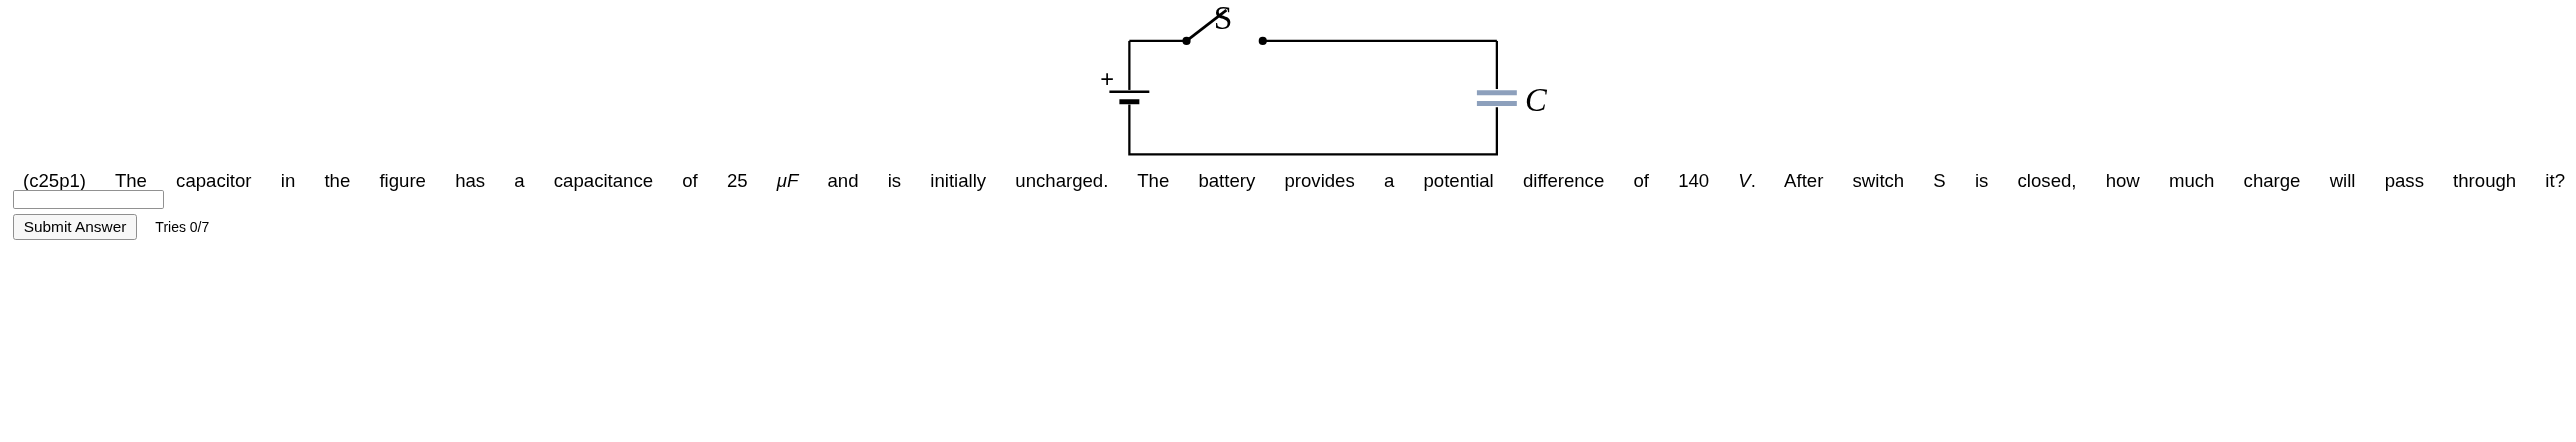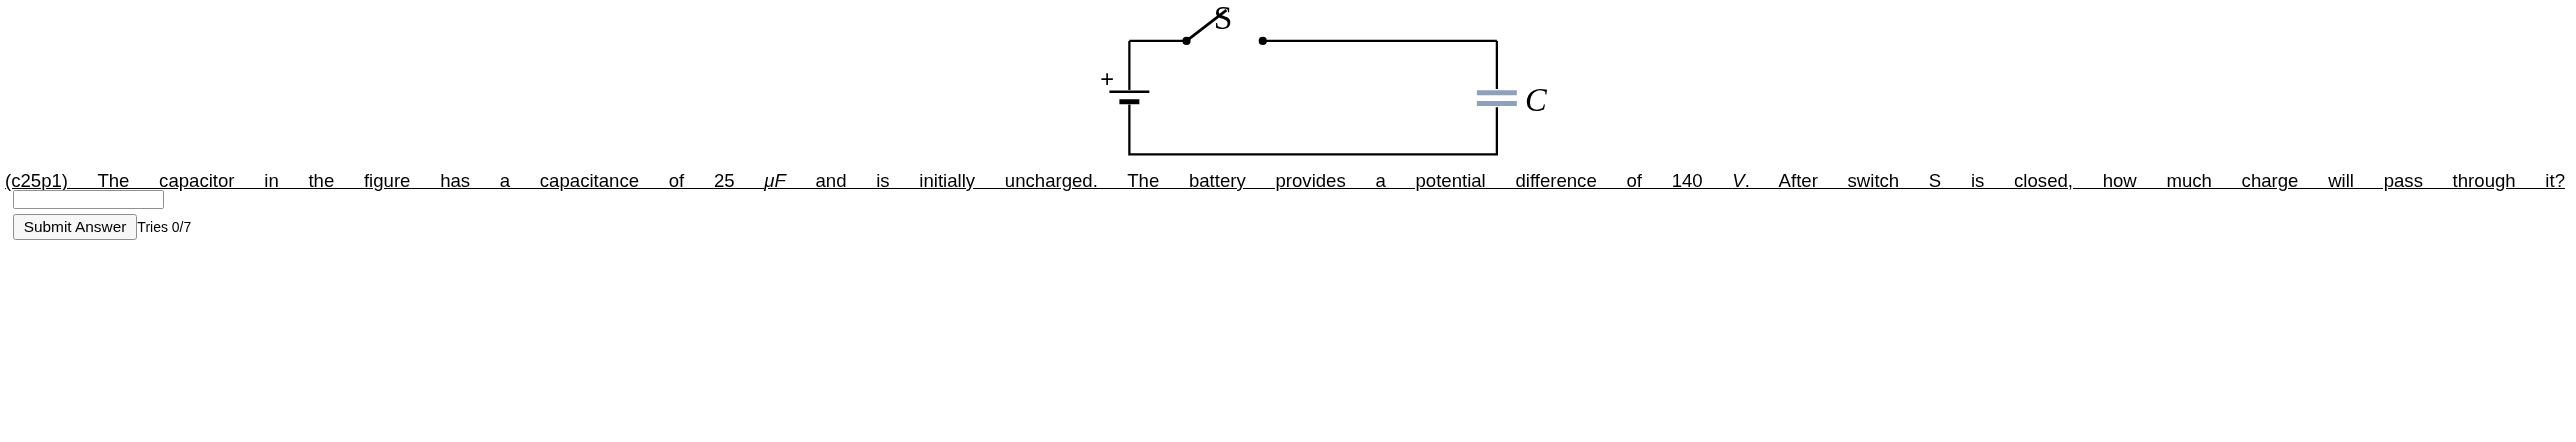--- a/index.html
+++ b/index.html
@@ -28,28 +28,27 @@
   .batt-long { stroke: #000; stroke-width: 3; }
   .batt-short { stroke: #000; stroke-width: 5.5; }
   .cap-plate { stroke-width: 5.5; }
   .label-serif { font-family: "Liberation Serif", serif; fill: #000; }
   .label-italic { font-style: italic; }
   .plus-label { font-family: "Liberation Sans", sans-serif; fill: #000; }
 
   
   .question {
     position: absolute;
-    left: 5px;
+    left: 23px;
     right: 11px;
     top: 170px;
     font-size: 18.6px;
     line-height: 1.2;
     text-align: justify;
     text-align-last: justify;
-    text-decoration: underline;
   }
   .it { font-style: italic; }
 
   
   .answer-input {
     position: absolute;
     left: 12.7px;
     top: 190px;
     width: 151px;
     height: 19px;
@@ -61,20 +60,21 @@
     padding: 0 3.6px;
   }
 
   
   .submit-row {
     position: absolute;
     left: 12.7px;
     top: 214px;
     display: flex;
     align-items: center;
+    gap: 18px;
   }
   .submit-btn {
     font-family: "Liberation Sans", sans-serif;
     font-size: 15.4px;
     color: #000;
     padding: 2.7px 10px 3.6px 10px;
     border: 0.9px solid #8f8f8f;
     border-radius: 2.7px;
     background: #f7f7f7;
     cursor: pointer;

